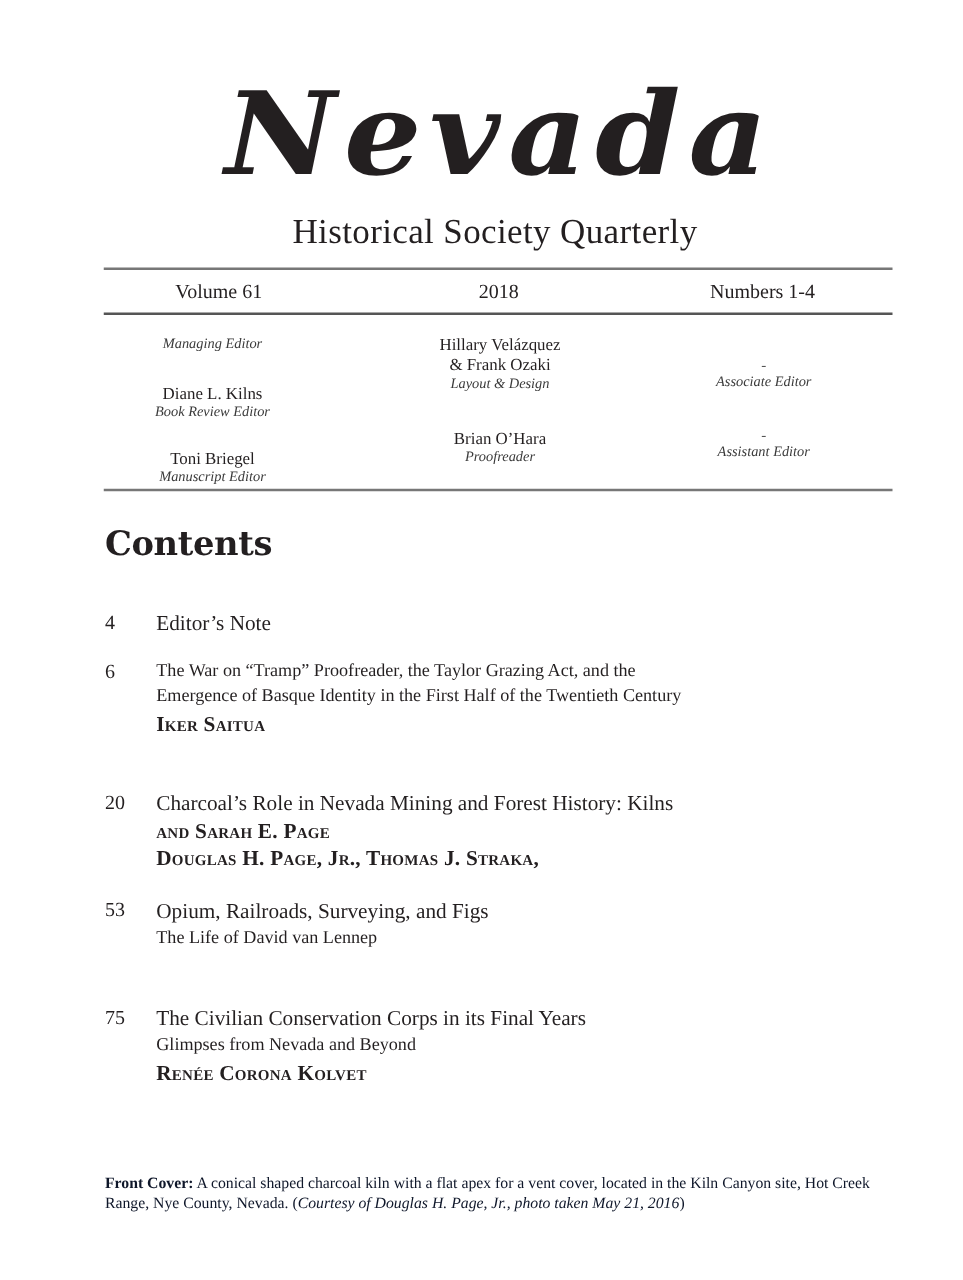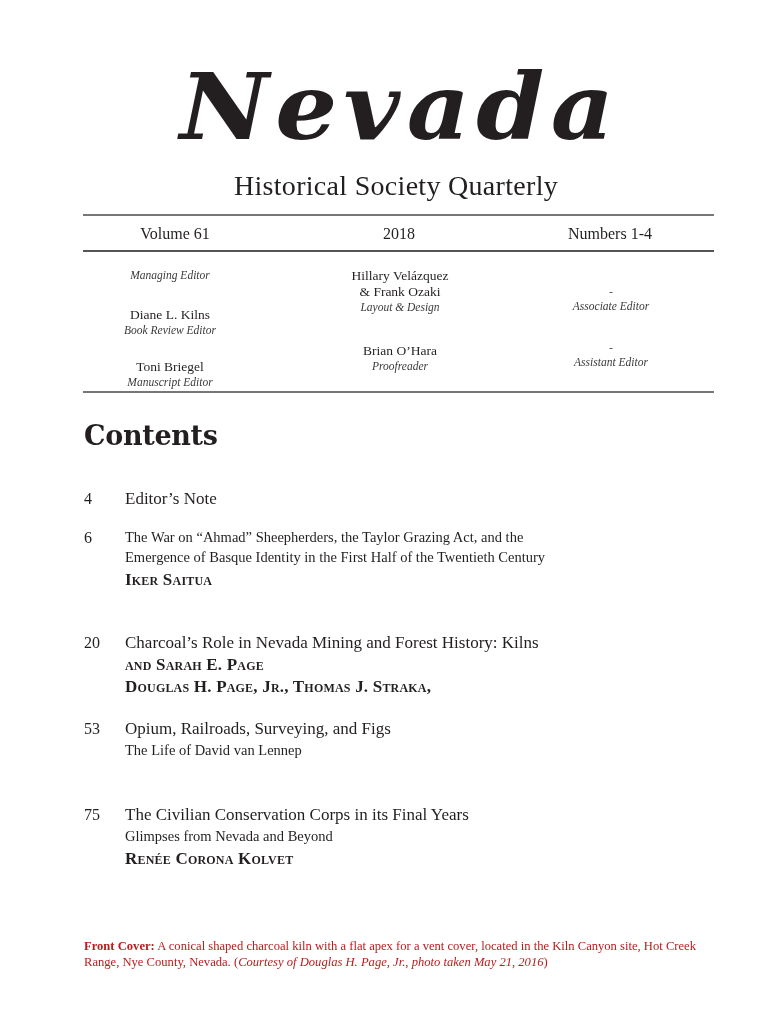--- a/index.html
+++ b/index.html
@@ -144,21 +144,21 @@
     }
 
     
     .caption {
       position: absolute;
       left: 84px;
       top: 938px;
       width: 630px;
       font-size: 12.6px;
       line-height: 16px;
-      color: #b91c1c;
+      color: #0f172a;
     }
     .caption .label { font-weight: bold; }
     .caption .credit { font-style: italic; }
   </style>
 </head>
 <body>
 
 <div class="masthead-title">Nevada</div>
 <div class="masthead-subtitle">Historical Society Quarterly</div>
 
@@ -206,21 +206,21 @@
 <div class="toc-entry" style="top:488px;">
   <div class="toc-page">4</div>
   <div class="toc-body">
     <div class="toc-title">Editor’s Note</div>
   </div>
 </div>
 
 <div class="toc-entry" style="top:527px;">
   <div class="toc-page">6</div>
   <div class="toc-body">
-    <div class="toc-subtitle">The War on “Ahmad” Sheepherders, the Taylor Grazing Act, and the</div>
+    <div class="toc-subtitle">The War on “Tramp” Proofreader, the Taylor Grazing Act, and the</div>
     <div class="toc-subtitle">Emergence of Basque Identity in the First Half of the Twentieth Century</div>
     <div class="toc-author">Iker Saitua</div>
   </div>
 </div>
 
 <div class="toc-entry" style="top:632px;">
   <div class="toc-page">20</div>
   <div class="toc-body">
     <div class="toc-title">Charcoal’s Role in Nevada Mining and Forest History: Kilns</div>
     <div class="toc-author" style="margin-top:0;">and Sarah E. Page</div>

